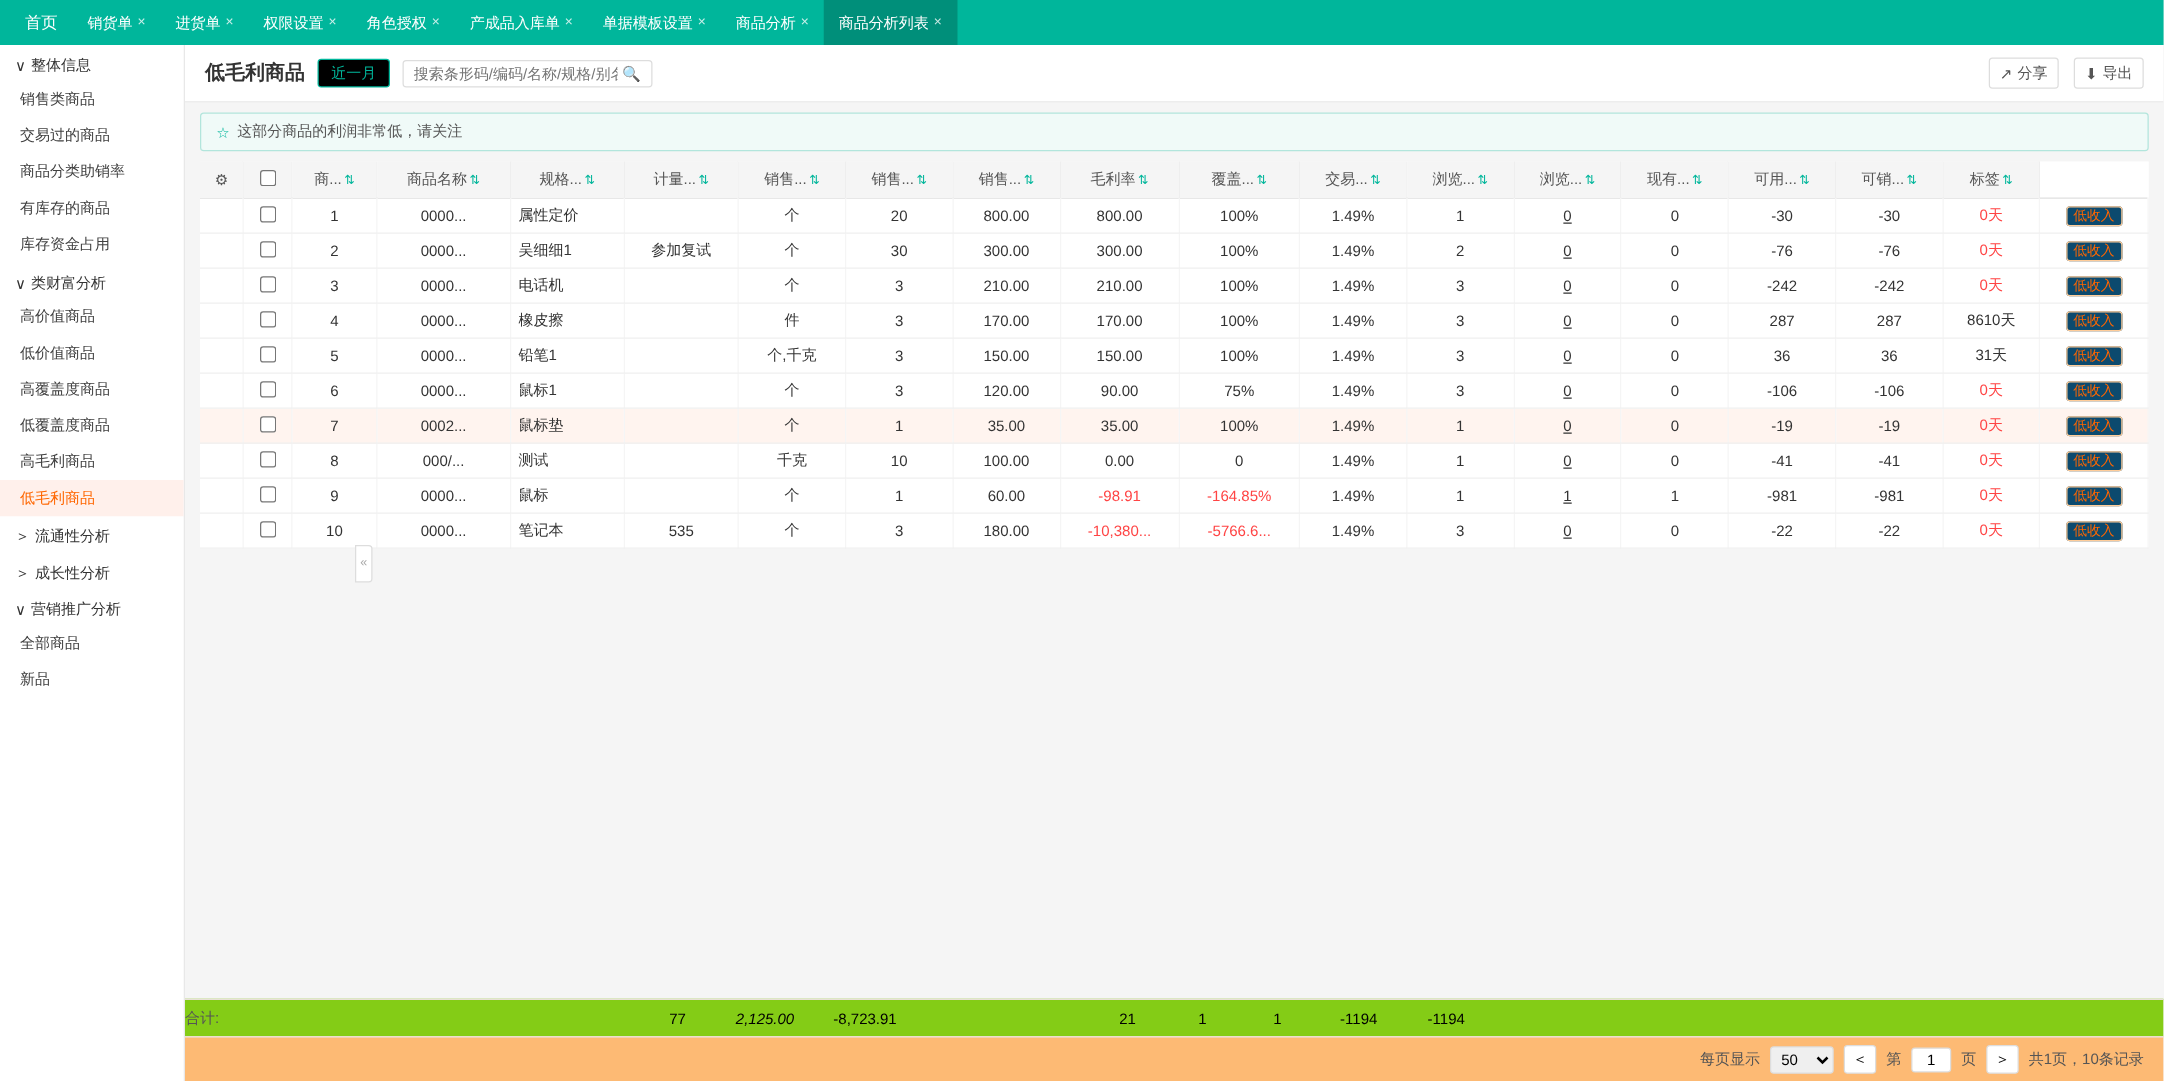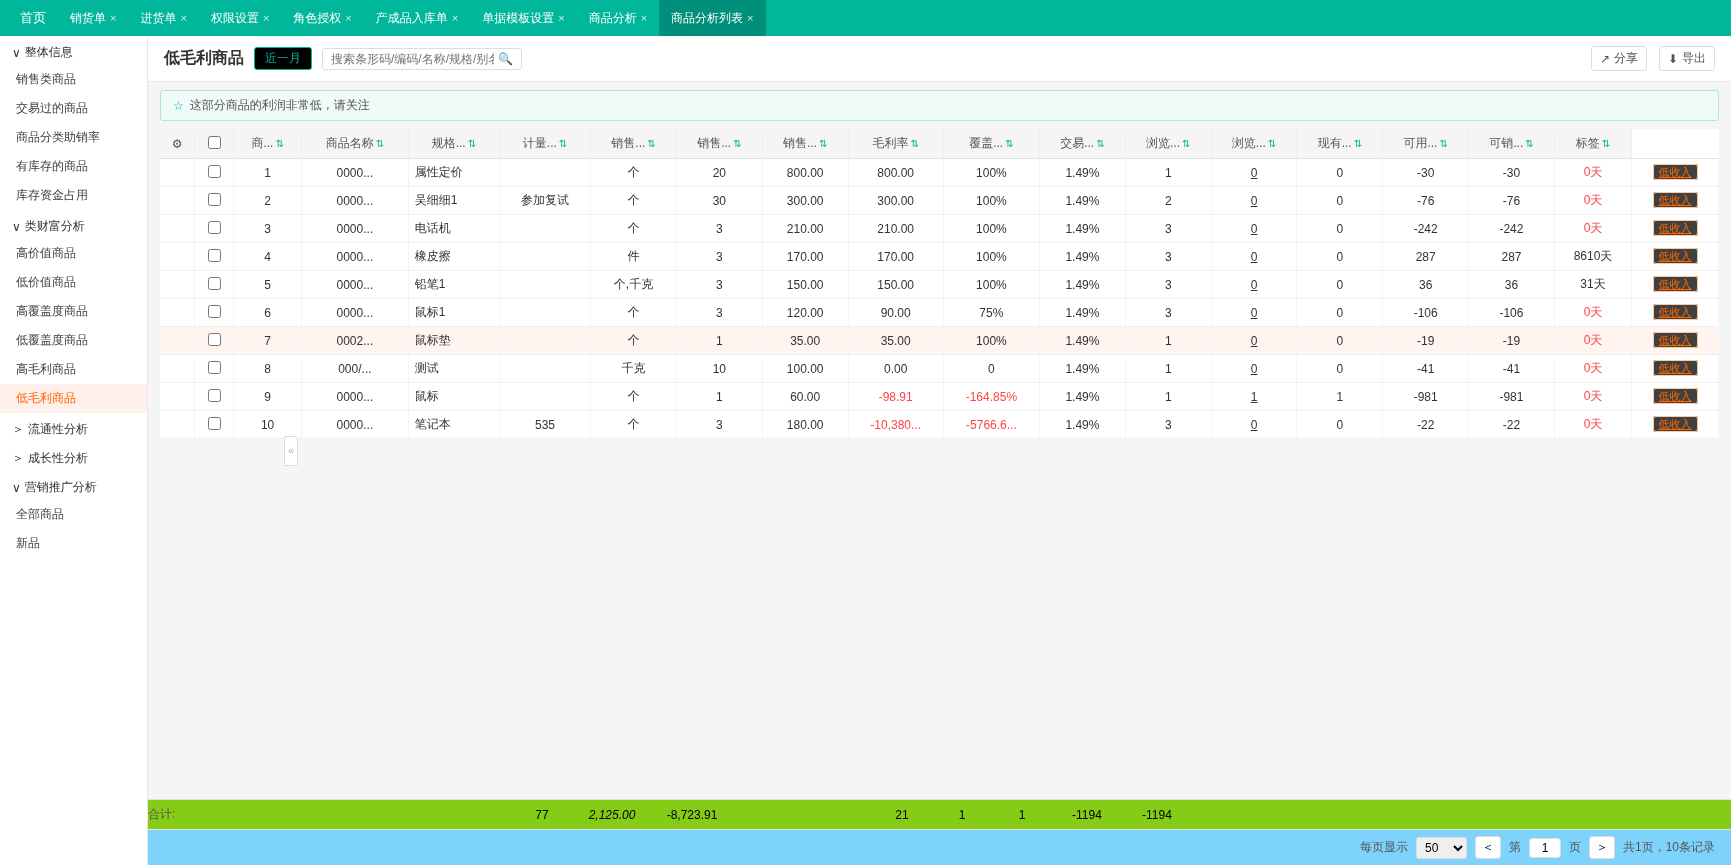--- a/index.html
+++ b/index.html
@@ -174,47 +174,46 @@
       padding: 5px 6px;
       text-align: center;
       border-bottom: 1px solid #f0f0f0;
       border-right: 1px solid #f5f5f5;
       color: #333;
       white-space: nowrap;
     }
     td.left { text-align: left; }
     tr.highlighted td { background: #fff4ef; }
     .tag-low-income {
-      background: #404040;
+      background: #0c4a6e;
       color: #ff6600;
       border: 1px solid #ffcc99;
       padding: 1px 5px;
       border-radius: 3px;
       font-size: 11px;
-      text-decoration: underline;
     }
     .text-red { color: #ff4444; }
     .link-underline { text-decoration: underline; color: #333; cursor: pointer; }
     input[type="checkbox"] { cursor: pointer; }
 
     
     .table-footer {
       background: #84cc16;
       border-top: 1px solid #e8e0d8;
       padding: 6px 0;
       display: flex;
       align-items: center;
       gap: 0;
       font-size: 12px;
     }
     .footer-label { color: #555; width: 80px; }
 
     
     .pagination-bar {
-      background: #7dd3fc;
+      background: #fdba74;
       border-top: 1px solid #e8e8e8;
       padding: 6px 16px;
       display: flex;
       align-items: center;
       justify-content: flex-end;
       gap: 8px;
       font-size: 12px;
       color: #555;
     }
     .page-size-select {

